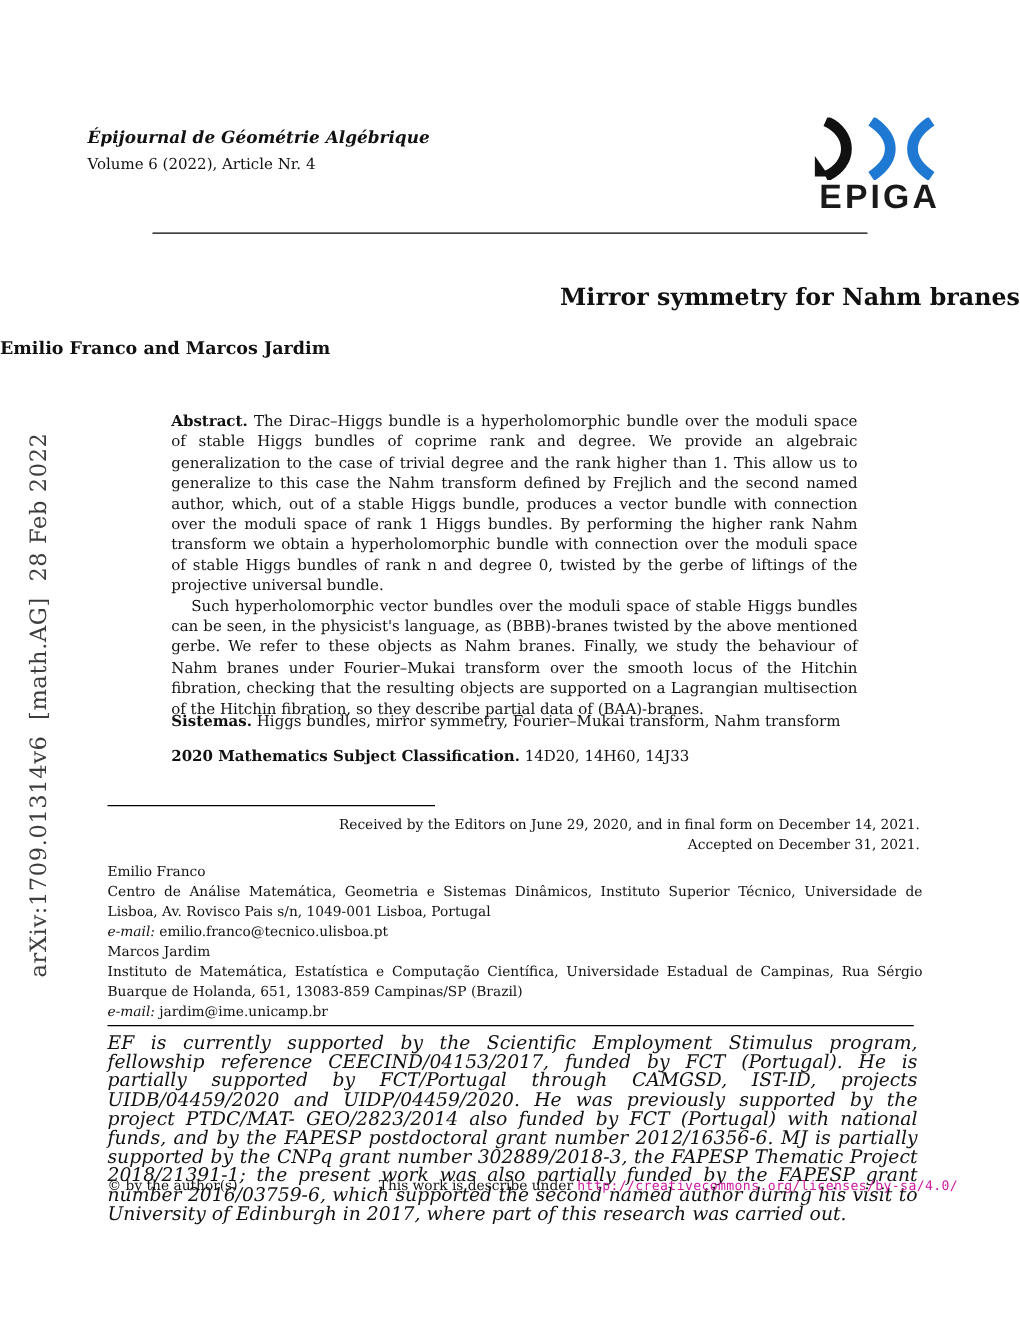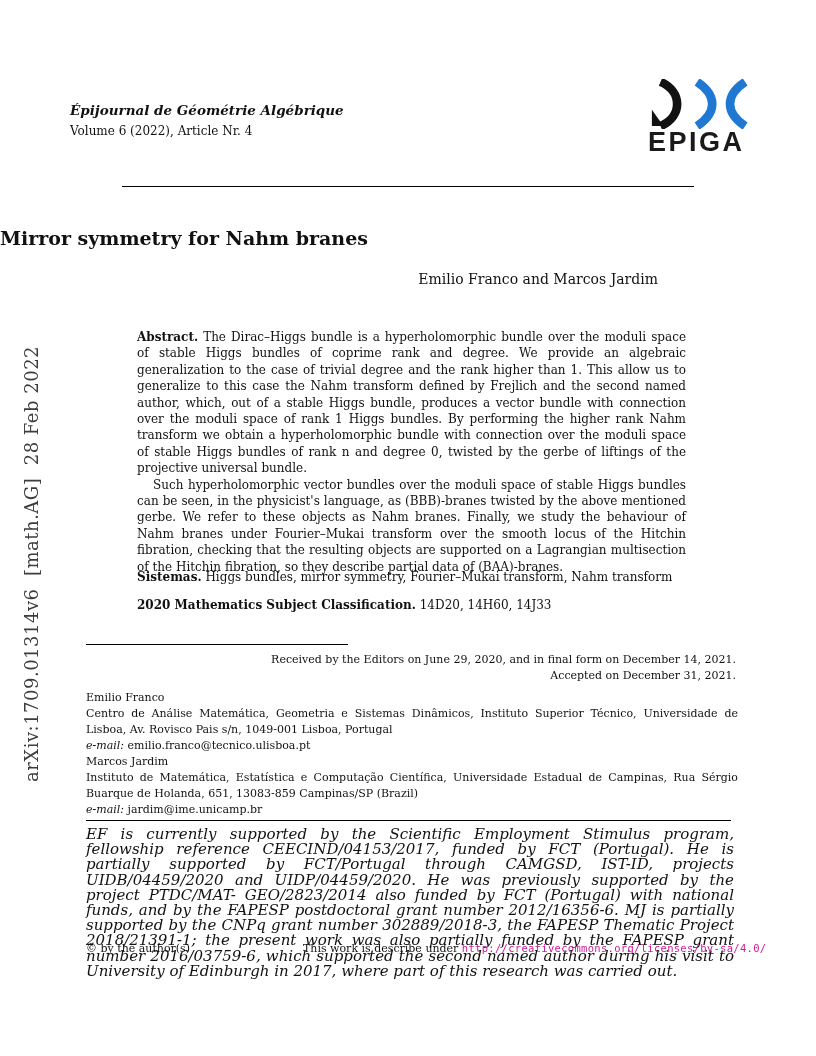--- a/index.html
+++ b/index.html
@@ -13,40 +13,40 @@
   .mono { font-family:"DejaVu Sans Mono","Liberation Mono",monospace; }
   .sans { font-family:"Liberation Sans","DejaVu Sans",sans-serif; }
   .link { color:var(--link_magenta,#cc1a9e); text-decoration:none; cursor:pointer; }
 
   
   .journal-header { position:absolute; left:70px; top:100px; width:420px; }
   .journal-name { font-size:13.5px; font-weight:bold; font-style:italic; line-height:20px; }
   .journal-url { font-size:11.5px; line-height:22px; letter-spacing:0.5px; }
   .volume-line { font-size:12px; line-height:22px; }
 
-  .logo-block { position:absolute; left:648px; top:79px; width:104px; text-align:left; }
+  .logo-block { position:absolute; left:648px; top:94px; width:104px; text-align:right; }
   .logo-glyph { display:block; }
   .logo-text { font-size:27px; font-weight:bold; letter-spacing:2.5px; color:#1a1a1a; line-height:26px; }
 
   .rule { position:absolute; background:#000; height:1.2px; }
   .rule-top { left:122px; top:186px; width:572px; }
   .rule-footnote { left:86px; top:644px; width:262px; height:1px; }
   .rule-funding { left:86px; top:820px; width:645px; height:1px; }
 
   
   .arxiv-banner {
     position:absolute; left:21px; top:782px;
     transform:rotate(-90deg); transform-origin:0 0;
     white-space:pre; font-size:18px; letter-spacing:0.5px; color:#3d3d3d;
   }
 
-  .page-title { position:absolute; left:0; top:227px; width:816px; text-align:left;
+  .page-title { position:absolute; left:0; top:227px; width:816px; text-align:right;
     font-size:19px; font-weight:bold; }
-  .authors-line { position:absolute; left:0; top:271px; width:658px; text-align:right;
-    font-size:14px; font-weight:normal; }
+  .authors-line { position:absolute; left:0; top:271px; width:658px; text-align:left;
+    font-size:14px; font-weight:bold; }
 
   .abstract-block { position:absolute; left:137px; top:329px; width:549px;
     font-size:12px; line-height:16.4px; text-align:justify; }
   .abstract-block p.indent { text-indent:16px; }
   .b { font-weight:bold; }
   .i { font-style:italic; }
 
   .keywords-line { position:absolute; left:137px; top:570px; width:549px; font-size:12px; }
   .msc-line { position:absolute; left:137px; top:598px; width:549px; font-size:12px; }
 

